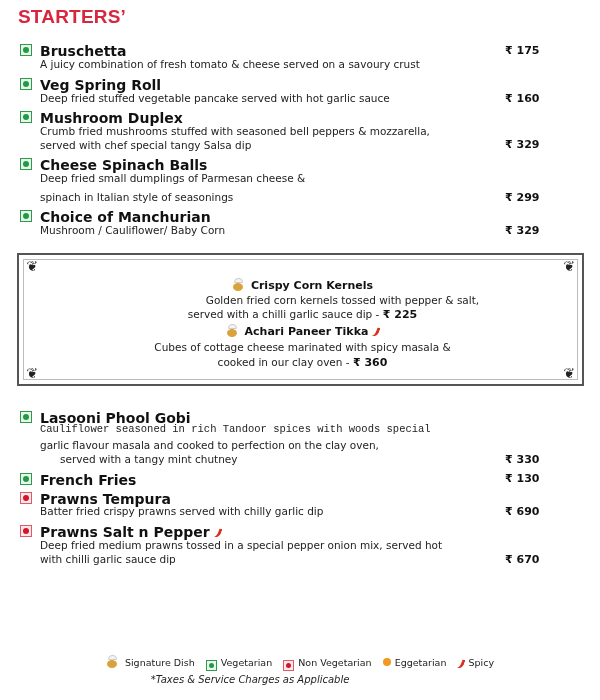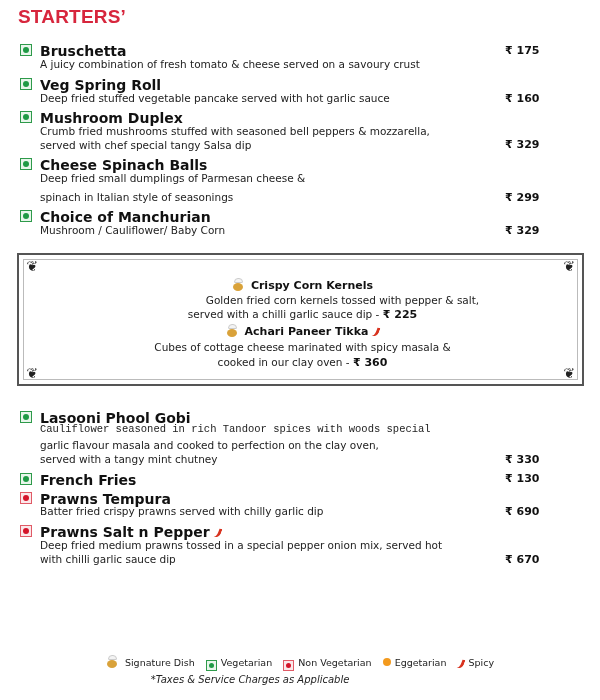--- a/index.html
+++ b/index.html
@@ -172,21 +172,21 @@
     </div>
   </div>
 
   <div>
 
     <div class="item" style="top:410px;">
       <span class="veg-mark" style="top:1px;"></span>
       <div class="item-name" style="top:0;">Lasooni Phool Gobi</div>
       <div class="item-desc" style="top:12px;font-family:Liberation Mono, monospace;">Cauliflower seasoned in rich Tandoor spices with woods special</div>
       <div class="item-desc" style="top:28px;">garlic flavour masala and cooked to perfection on the clay oven,</div>
-      <div class="item-desc" style="top:42px;">served with a tangy mint chutney</div>
+      <div class="item-desc" style="top:42px;margin-left:20px;">served with a tangy mint chutney</div>
       <div class="price" style="top:43px;">₹ 330</div>
     </div>
 
     <div class="item" style="top:472px;">
       <span class="veg-mark" style="top:1px;"></span>
       <div class="item-name" style="top:0;">French Fries</div>
       <div class="price" style="top:0;">₹ 130</div>
     </div>
 
     <div class="item" style="top:491px;">

